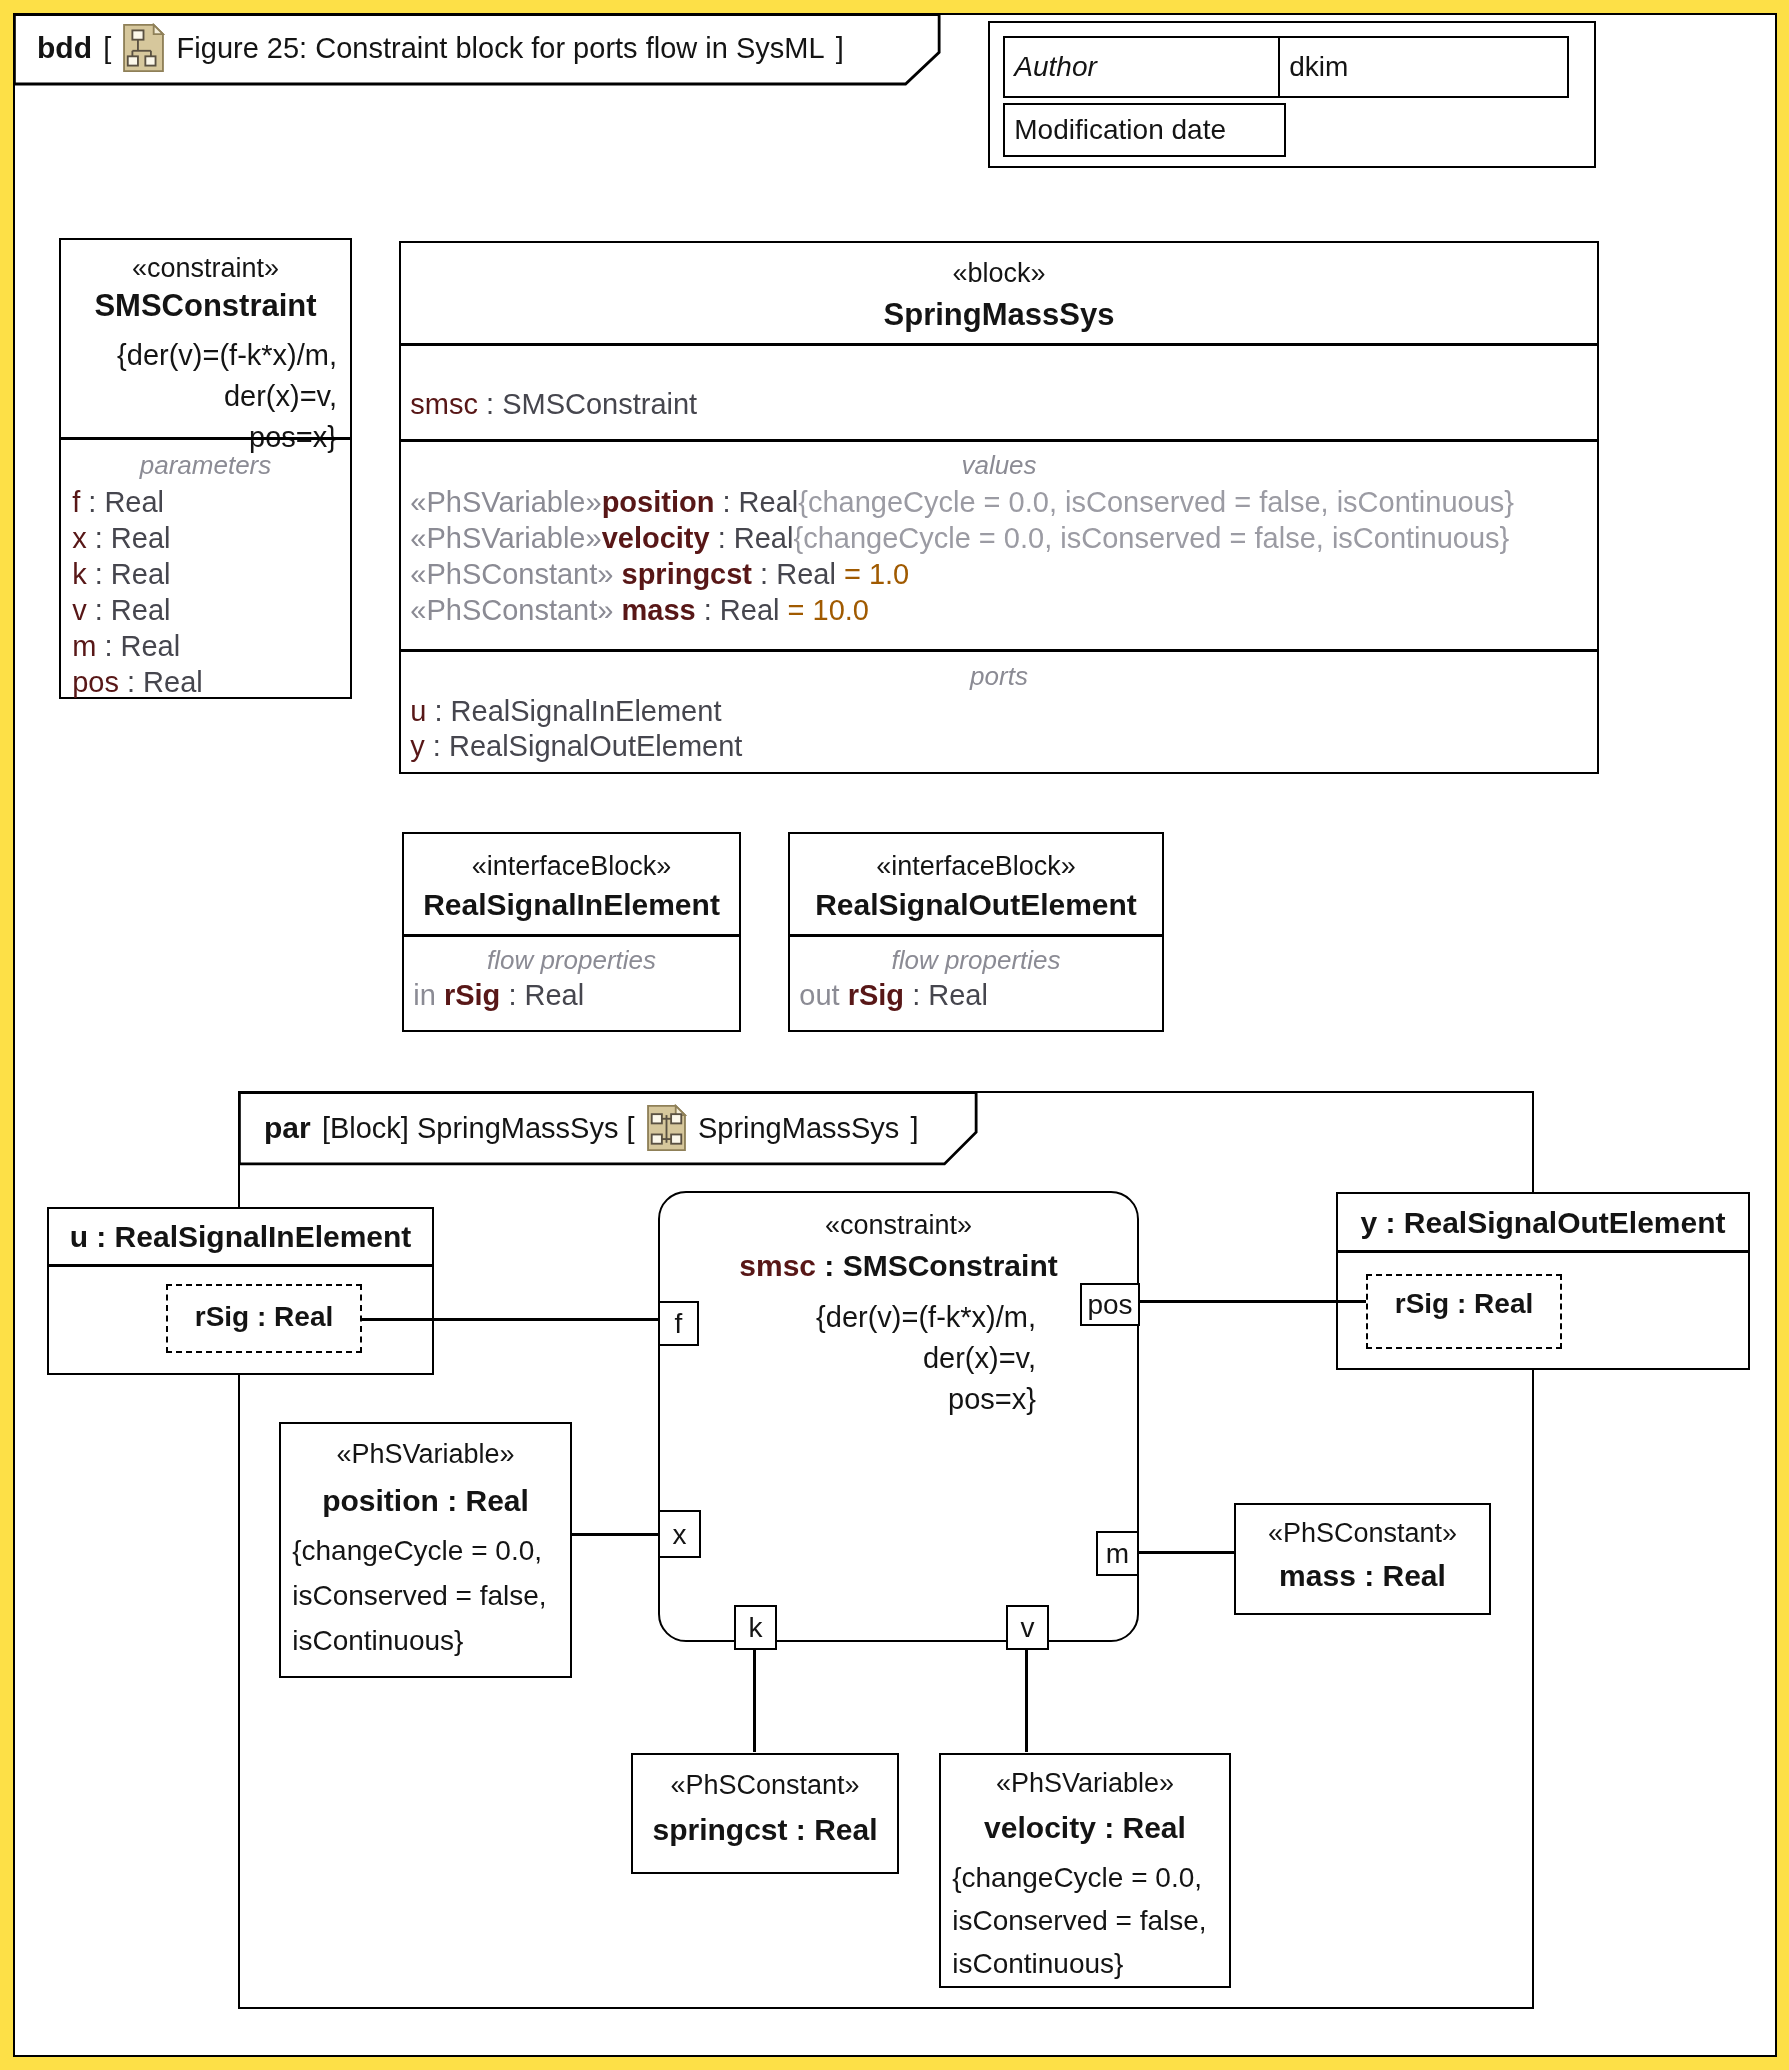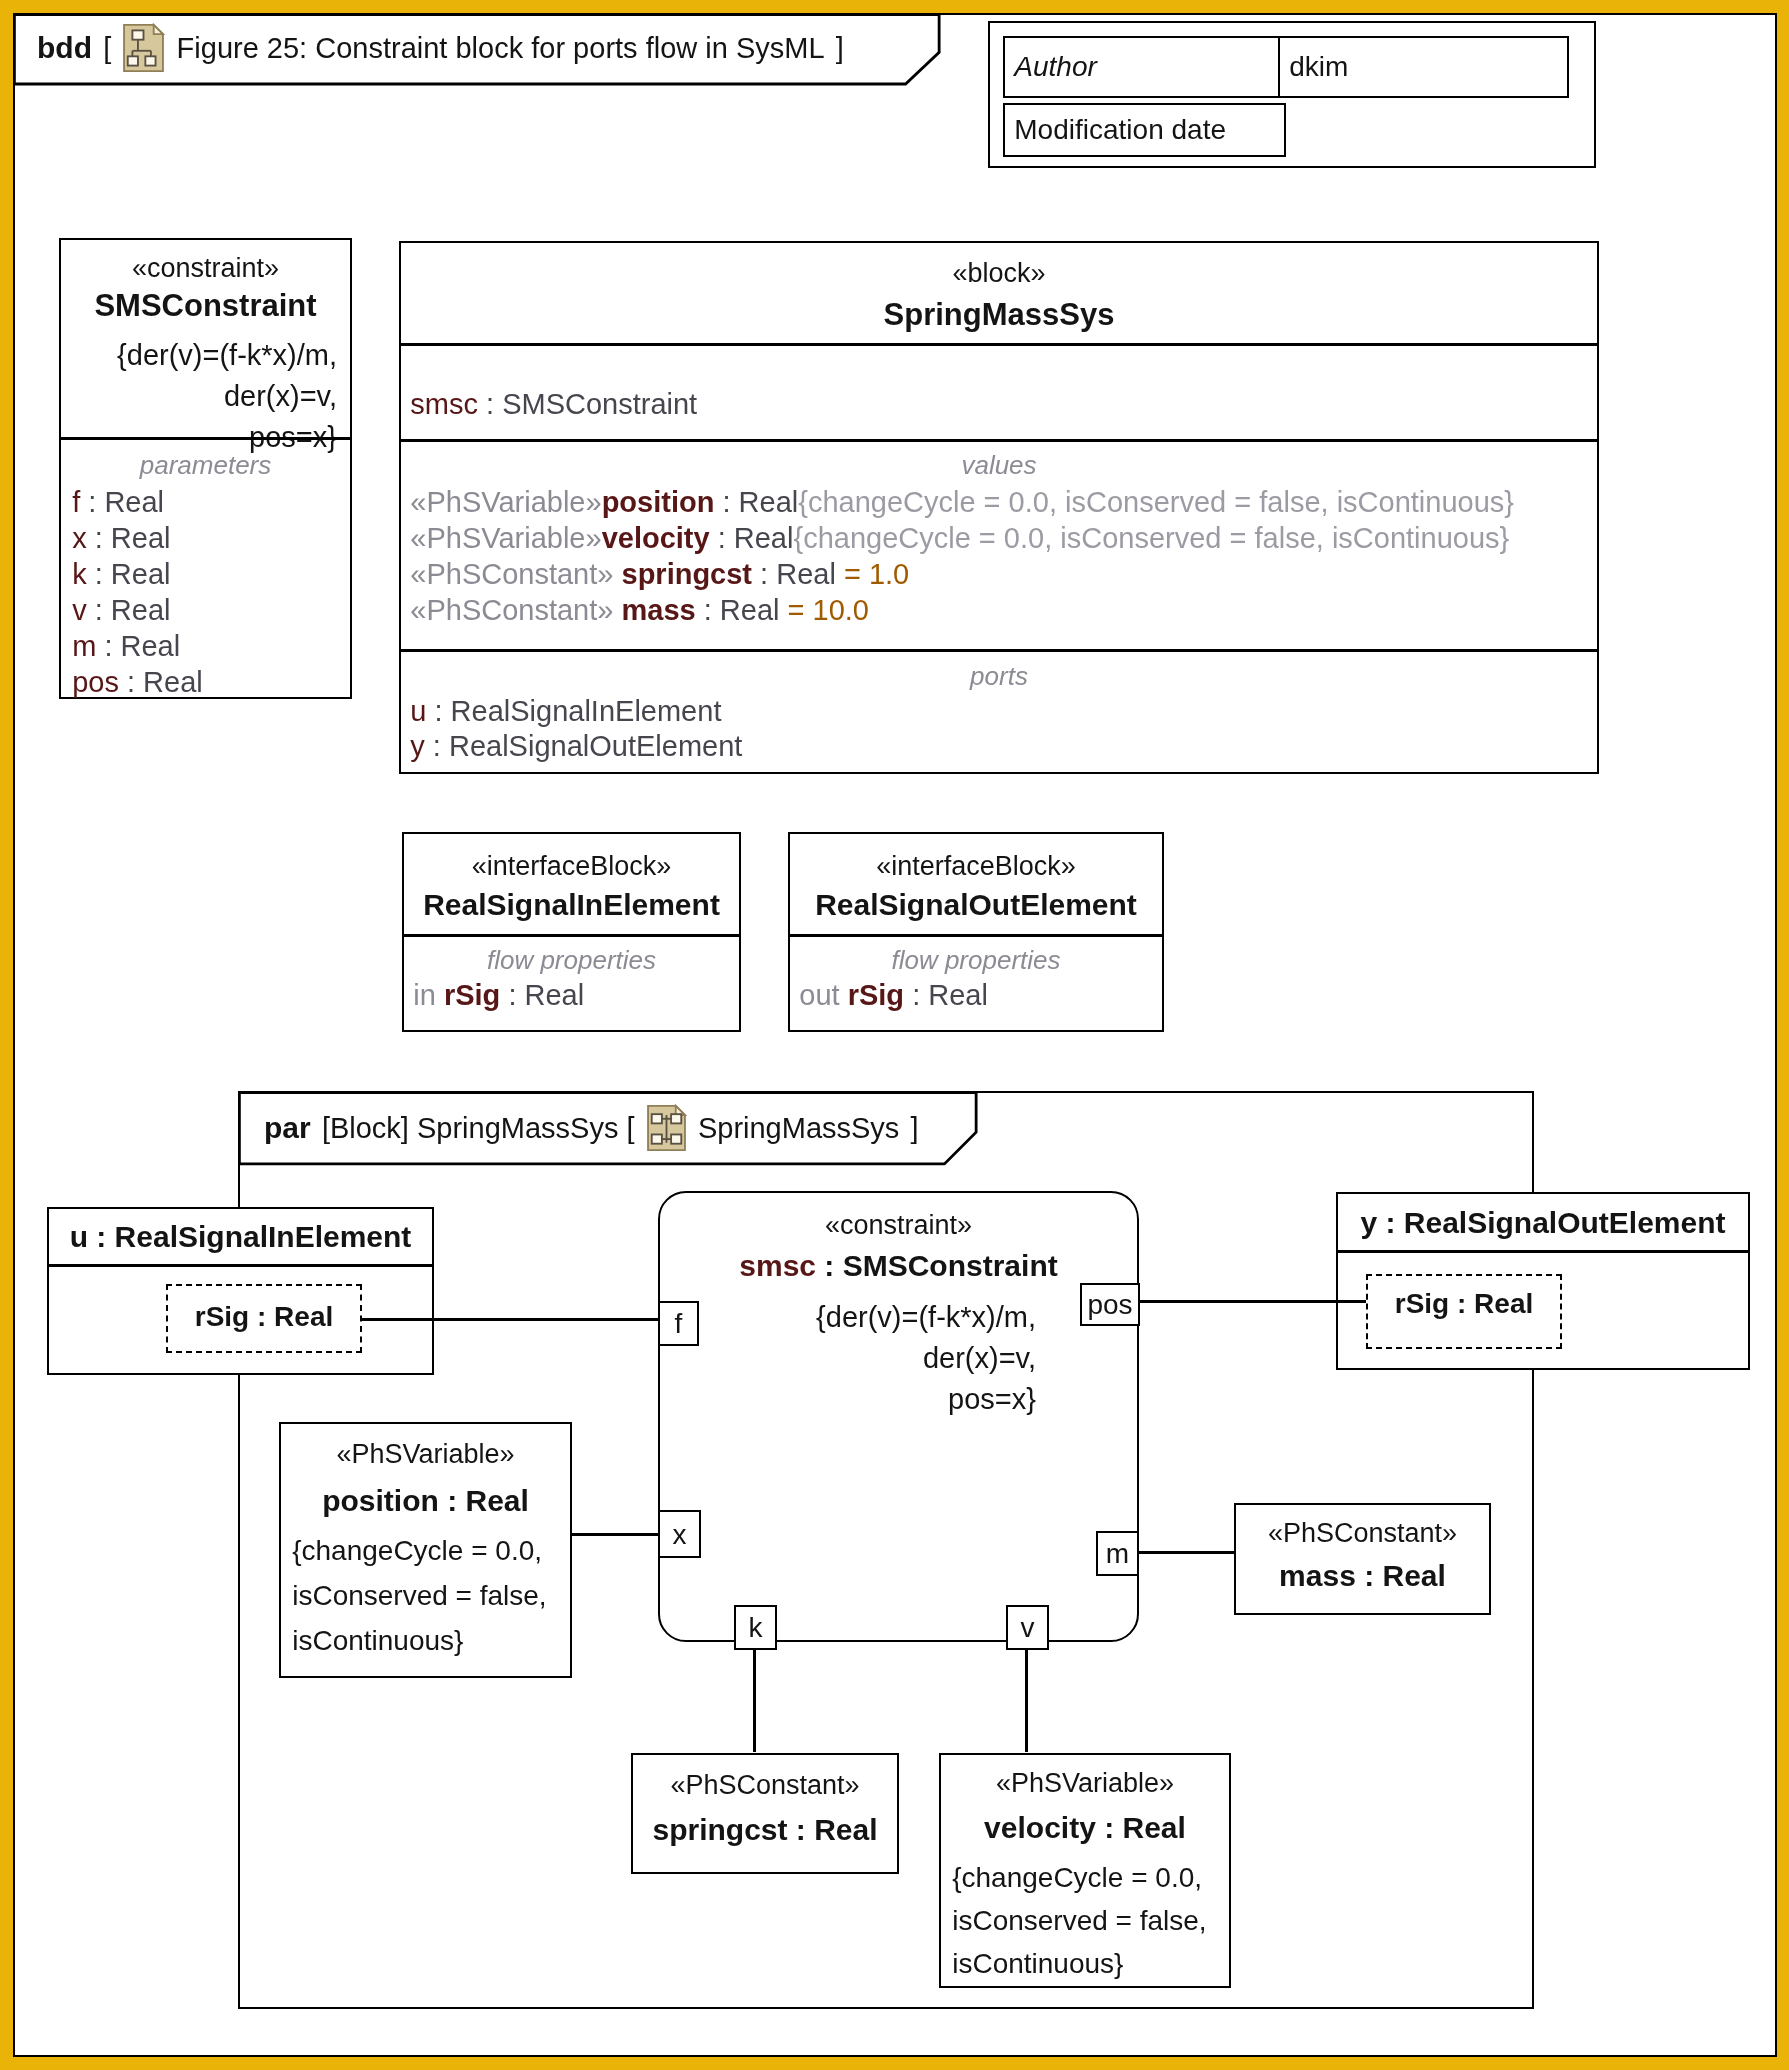--- a/index.html
+++ b/index.html
@@ -1,16 +1,16 @@
 <!DOCTYPE html>
 <html style="font-size:15px"><head>
 <meta charset="utf-8">
 <style>
   html,body{margin:0;padding:0;background:#ffffff;}
-  #canvas{position:relative;width:1790px;height:2070px;background:#eab308;
+  #canvas{position:relative;width:1790px;height:2070px;background:#fde047;
           font-family:"Liberation Sans","DejaVu Sans",sans-serif;color:#141414;overflow:hidden;}
   .box{position:absolute;background:#ffffff;border:2.8px solid #000;box-sizing:border-box;}
   .rbox{border-radius:28px;}
   .sep{position:absolute;left:0;right:0;height:2.8px;background:#000;}
   .row{position:absolute;left:0;right:0;}
   .c{text-align:center;}
   .r{text-align:right;}
   .st{font-size:27px;color:#141414;}
   .stgray{color:#8b8b94;}
   .name{font-size:31px;font-weight:bold;}

